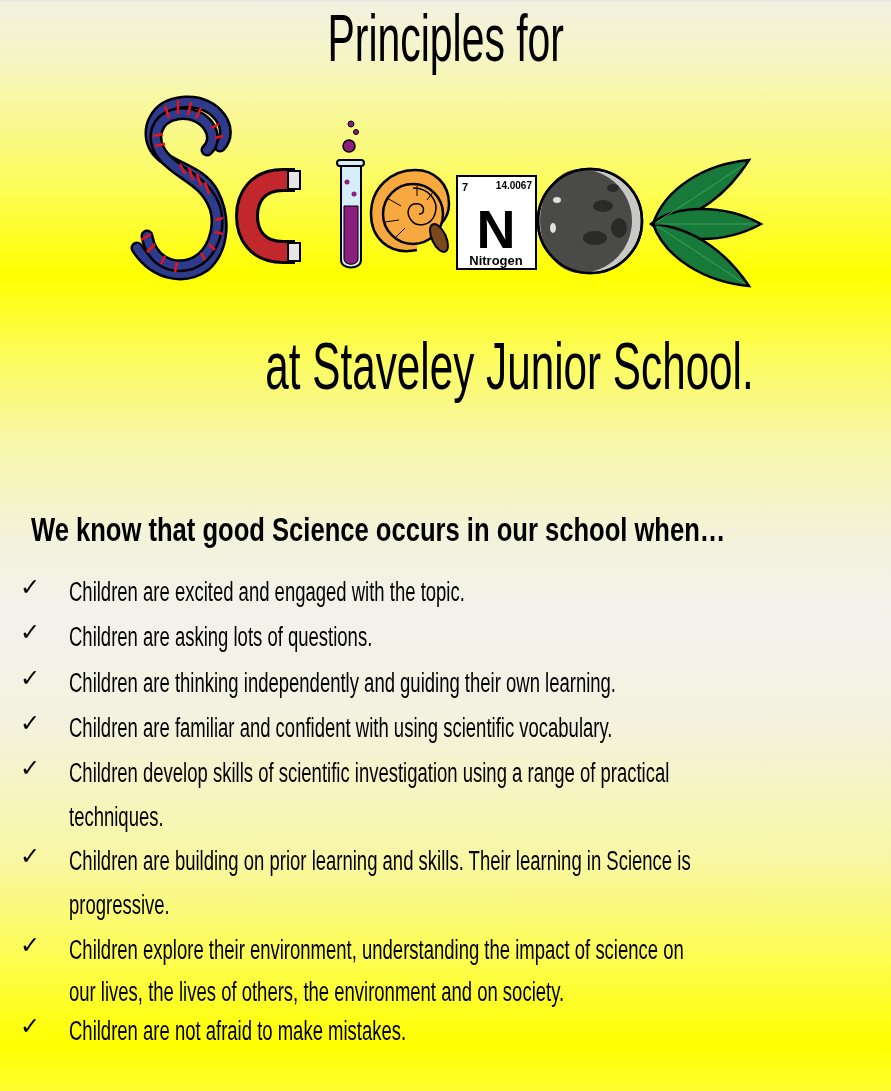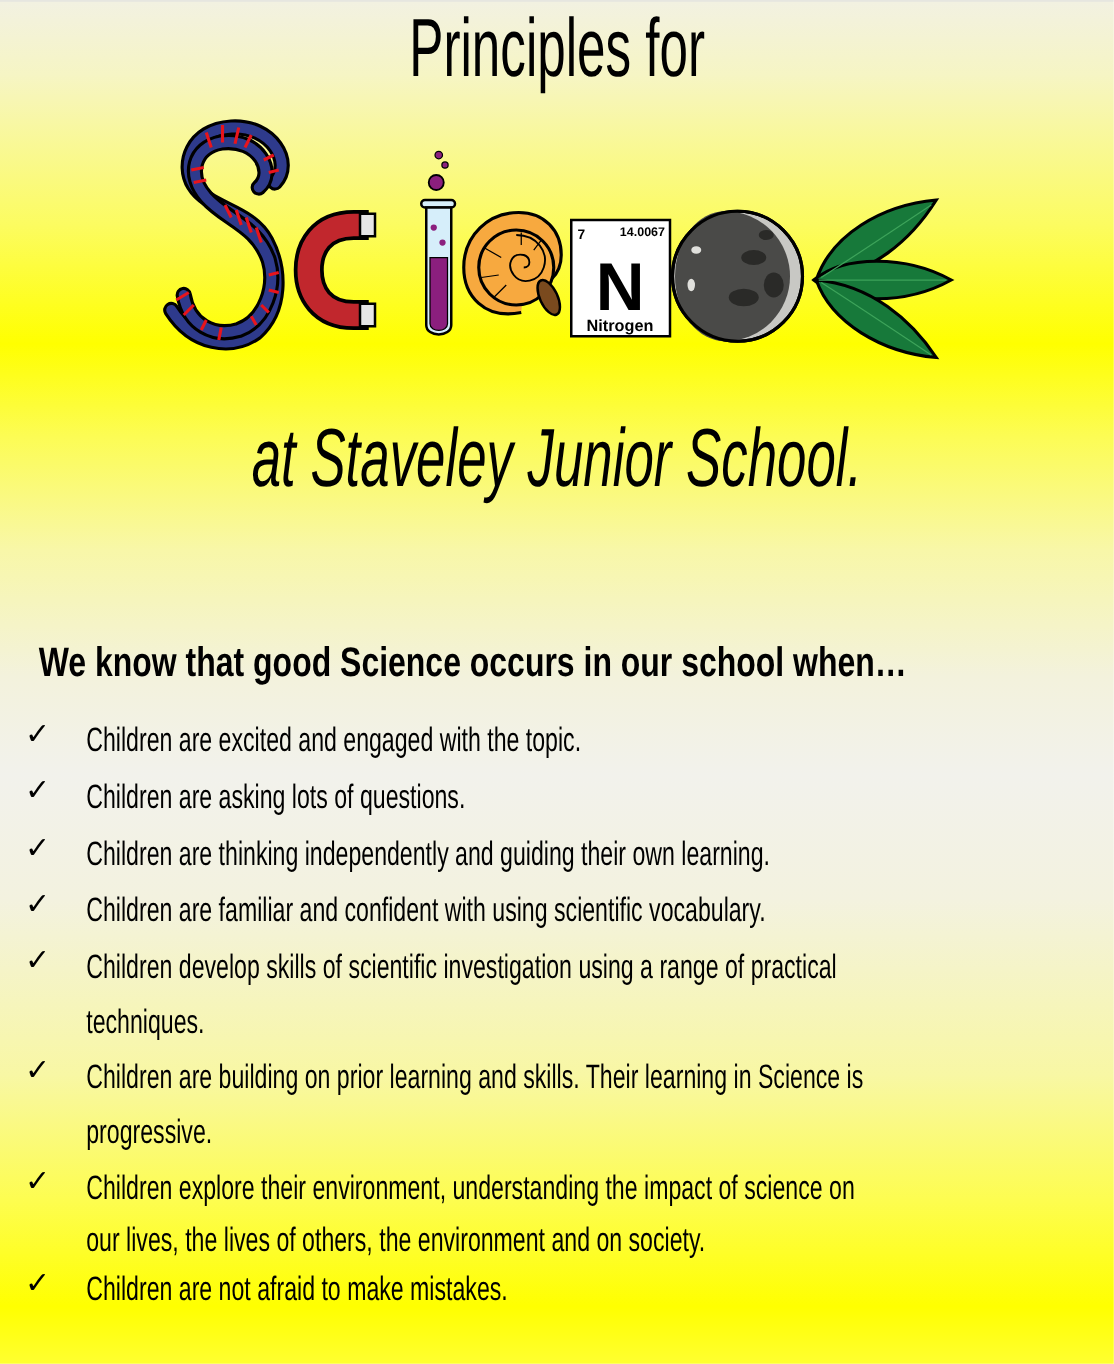--- a/index.html
+++ b/index.html
@@ -23,22 +23,22 @@
     font-family: "Liberation Sans", sans-serif;
     color: #000;
   }
   .title-top {
     position: absolute; left: 0; width: 891px; top: -2px; text-align: center;
     font-size: 66px; line-height: 80px; letter-spacing: 0;
   }
   .title-top span { display: inline-block; transform: scaleX(0.62); }
   .logo { position: absolute; left: 125px; top: 88px; width: 640px; height: 200px; }
   .subtitle {
-    position: absolute; left: 0; width: 891px; top: 326px; text-align: center;
-    font-size: 66px; line-height: 80px; font-style: italic;
+    position: absolute; left: 0; width: 891px; top: 326px; text-align: right;
+    font-size: 66px; line-height: 80px;
   }
   .subtitle span { display: inline-block; transform: scaleX(0.64); }
   .lead {
     position: absolute; left: 31px; top: 508px; white-space: nowrap;
     font-size: 33px; font-weight: bold; line-height: 44px;
     transform: scaleX(0.775); transform-origin: left top;
   }
   .list { position: absolute; left: 0; top: 570px; width: 891px; margin: 0; padding: 0; list-style: none; }
   .item { position: absolute; left: 0; width: 891px; }
   .check {

